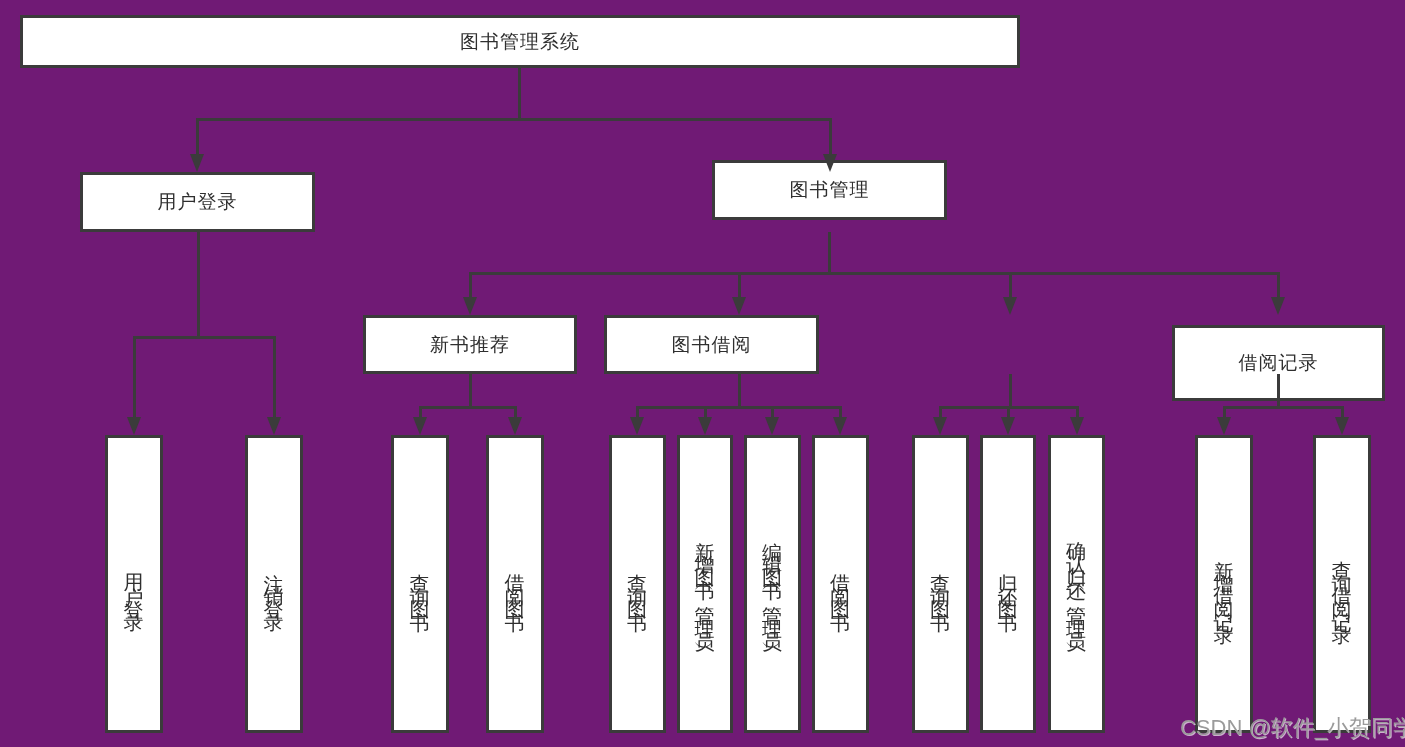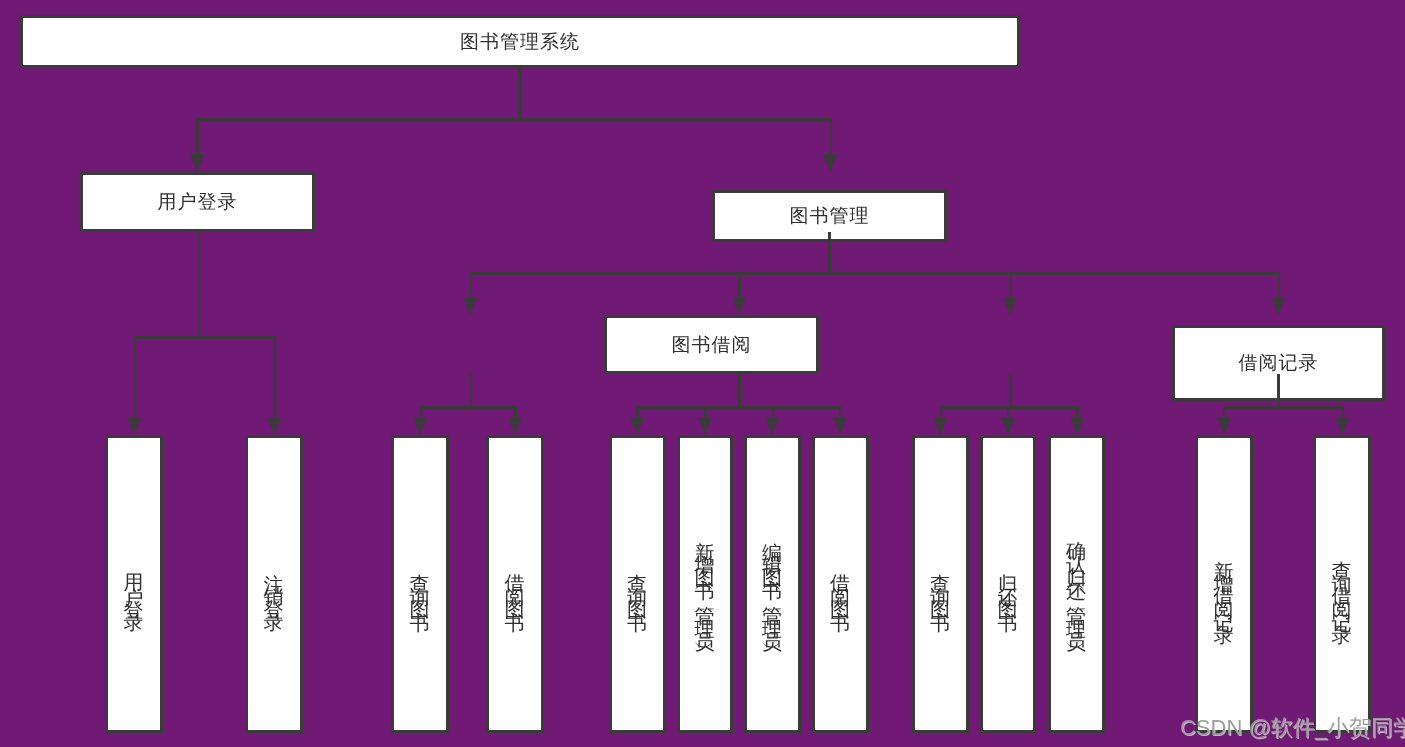--- a/index.html
+++ b/index.html
@@ -59,24 +59,27 @@
 <div id="stage">
 
   <div class="node hnode" style="left:20px;top:15px;width:1000px;height:53px">
     <span>图书管理系统</span>
   </div>
 
   <div class="node hnode" style="left:80px;top:172px;width:235px;height:60px">
     <span>用户登录</span>
   </div>
 
-  <div class="node hnode" style="left:712px;top:190px;width:235px;height:52px">
+  <div class="node hnode" style="left:712px;top:160px;width:235px;height:60px">
     <span>图书管理</span>
   </div>
 
+  <div class="node hnode" style="left:363px;top:315px;width:214px;height:59px">
+    <span>新书推荐</span>
+  </div>
 
   <div class="node hnode" style="left:604px;top:315px;width:215px;height:59px">
     <span>图书借阅</span>
   </div>
 
 
   <div class="node hnode" style="left:1172px;top:325px;width:213px;height:76px">
     <span>借阅记录</span>
   </div>
 

